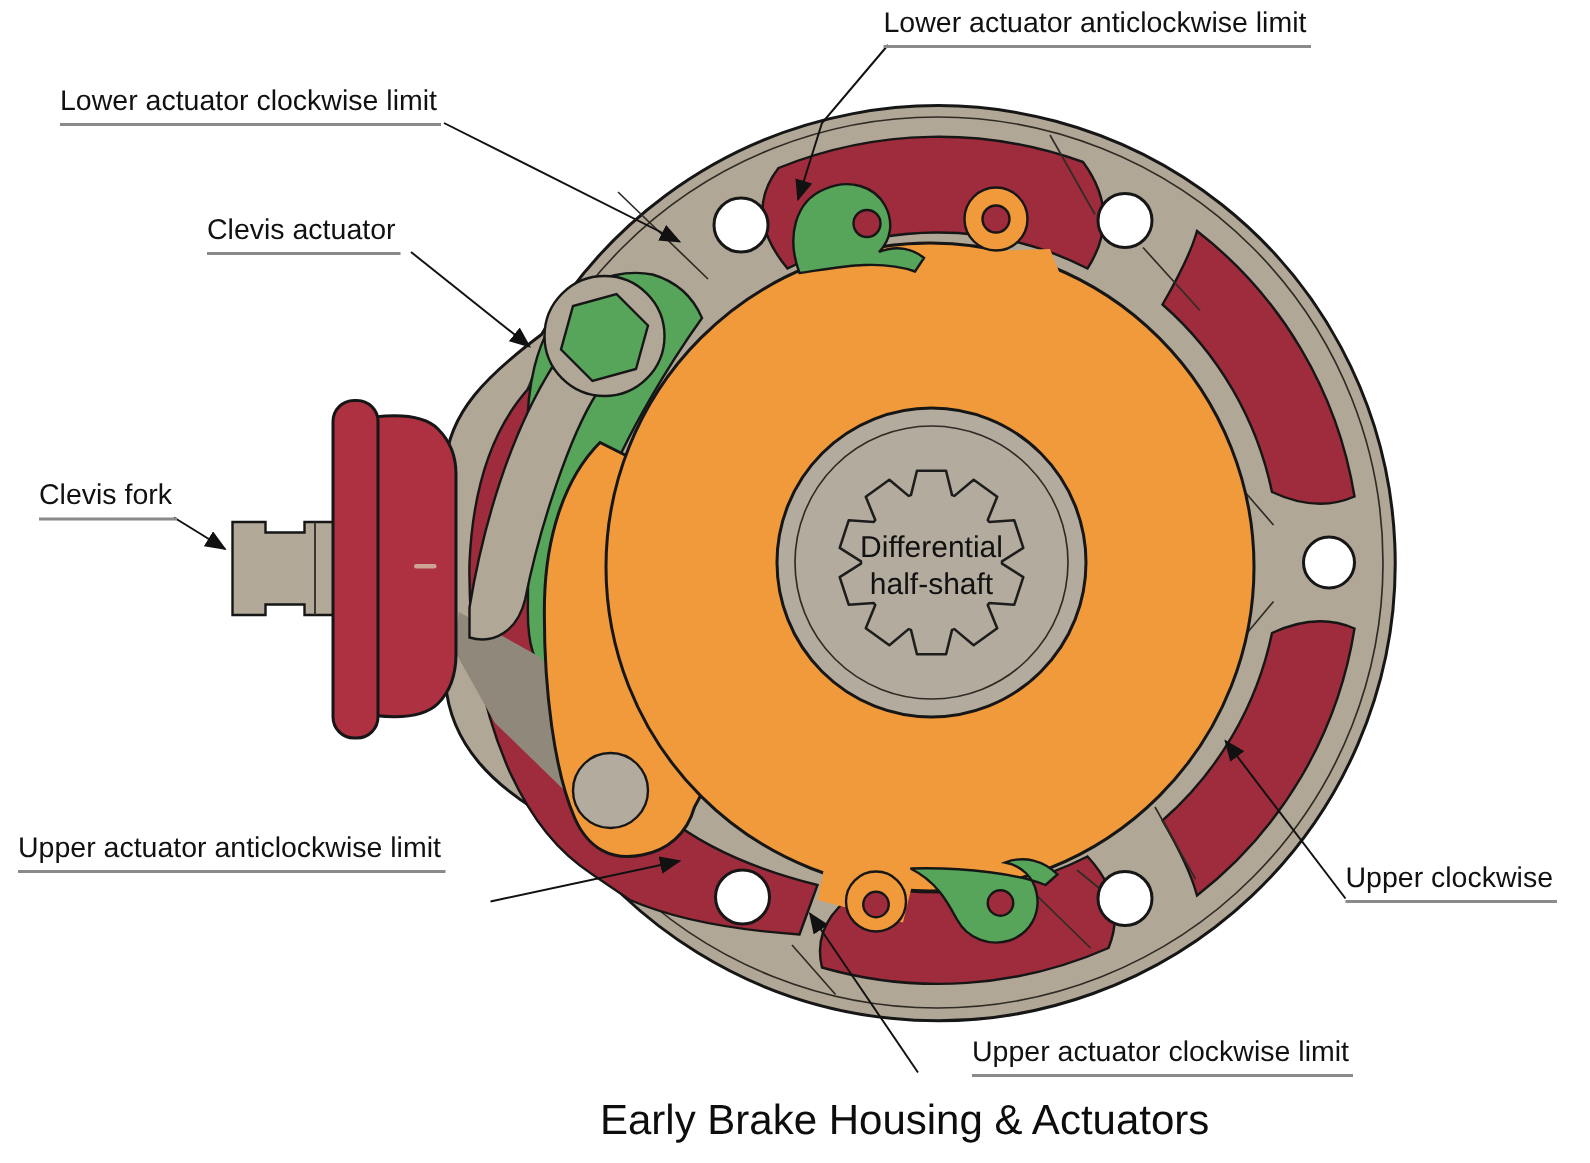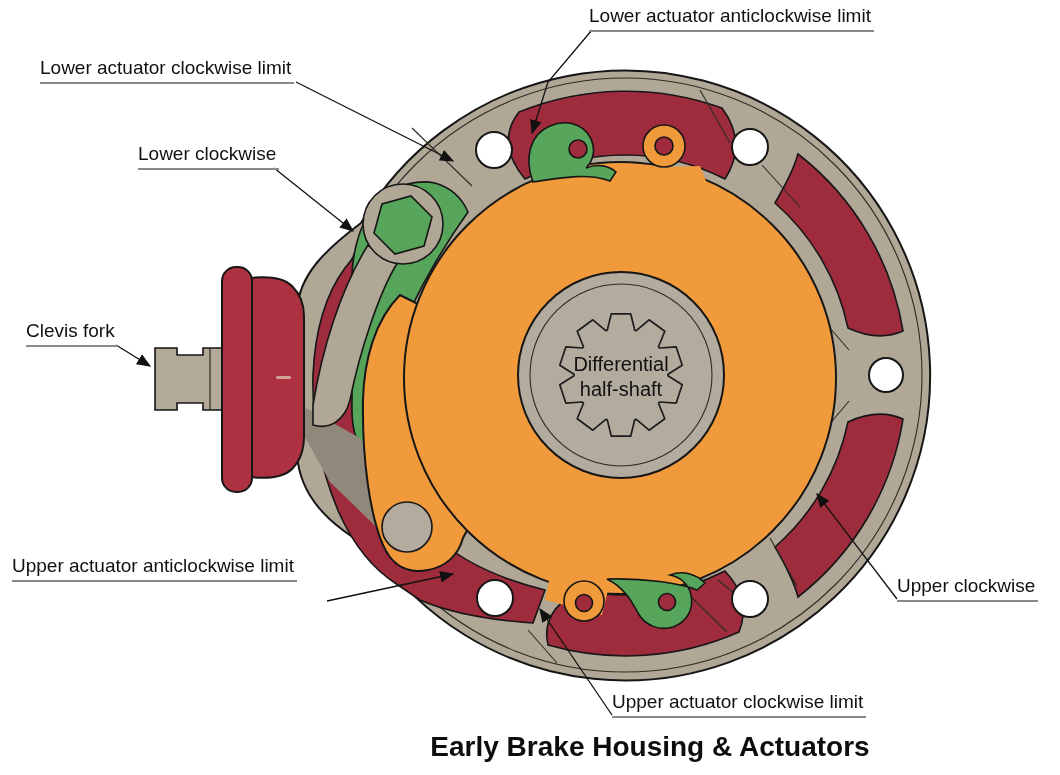--- a/index.html
+++ b/index.html
@@ -6,22 +6,22 @@
   #stage{position:relative;width:1060px;height:775px;background:#ffffff;overflow:hidden;
          font-family:"Liberation Sans", sans-serif;}
   svg{position:absolute;left:0;top:0;}
   .outline{stroke:#161616;stroke-width:2;}
   .outline-thin{stroke:#161616;stroke-width:1.6;}
   .chamfer{stroke:#2e2b25;stroke-width:1.1;fill:none;}
   .leader{stroke:#111;stroke-width:1.3;fill:none;}
   .seam{stroke:#2e2b25;stroke-width:1.2;fill:none;}
   .label{position:absolute;font-size:19px;line-height:1.1;color:#111;white-space:nowrap;
          border-bottom:2px solid #8a8a8a;padding:0 3px 3px 0;text-align:center;}
-  .title{position:absolute;left:400px;top:731px;width:500px;text-align:center;
-         font-size:28px;font-weight:bold;color:#0d0d0d;}
+  .title{position:absolute;left:400px;top:731px;width:500px;text-align:left;
+         font-size:28px;font-weight:normal;color:#0d0d0d;}
   .svgtext{fill:#111;font-family:"Liberation Sans", sans-serif;font-size:20px;text-anchor:middle;}
 </style>
 </head>
 <body>
 
 <div id="stage">
 <svg width="1060" height="775" viewBox="0 0 1060 775">
   <defs>
     <marker id="arrow" orient="auto" markerWidth="11" markerHeight="9" refX="10" refY="4.5">
       <path d="M0,0 L11,4.5 L0,9 Z" fill="#111"></path>
@@ -150,20 +150,20 @@
   <line class="leader" x1="296" y1="82" x2="453" y2="161" marker-end="url(#arrow)"></line>
   <line class="leader" x1="274" y1="168" x2="353" y2="231" marker-end="url(#arrow)"></line>
   <line class="leader" x1="116" y1="345" x2="150" y2="366" marker-end="url(#arrow)"></line>
   <line class="leader" x1="327" y1="601" x2="453" y2="574" marker-end="url(#arrow)"></line>
   <line class="leader" x1="612" y1="715" x2="540" y2="609" marker-end="url(#arrow)"></line>
   <line class="leader" x1="897" y1="599" x2="817" y2="494" marker-end="url(#arrow)"></line>
 </svg>
 
 <div class="label" style="left:589px;top:6px">Lower actuator anticlockwise limit</div>
 <div class="label" style="left:40px;top:58px">Lower actuator clockwise limit</div>
-<div class="label" style="left:138px;top:144px">Lower clockwise</div>
+<div class="label" style="left:138px;top:144px">Clevis actuator</div>
 <div class="label" style="left:26px;top:321px">Clevis fork</div>
 <div class="label" style="left:12px;top:556px">Upper actuator anticlockwise limit</div>
 <div class="label" style="left:897px;top:576px">Upper clockwise</div>
-<div class="label" style="left:612px;top:692px">Upper actuator clockwise limit</div>
+<div class="label" style="left:648px;top:692px">Upper actuator clockwise limit</div>
 
 <div class="title">Early Brake Housing &amp; Actuators</div>
 </div>
 
 </body></html>

